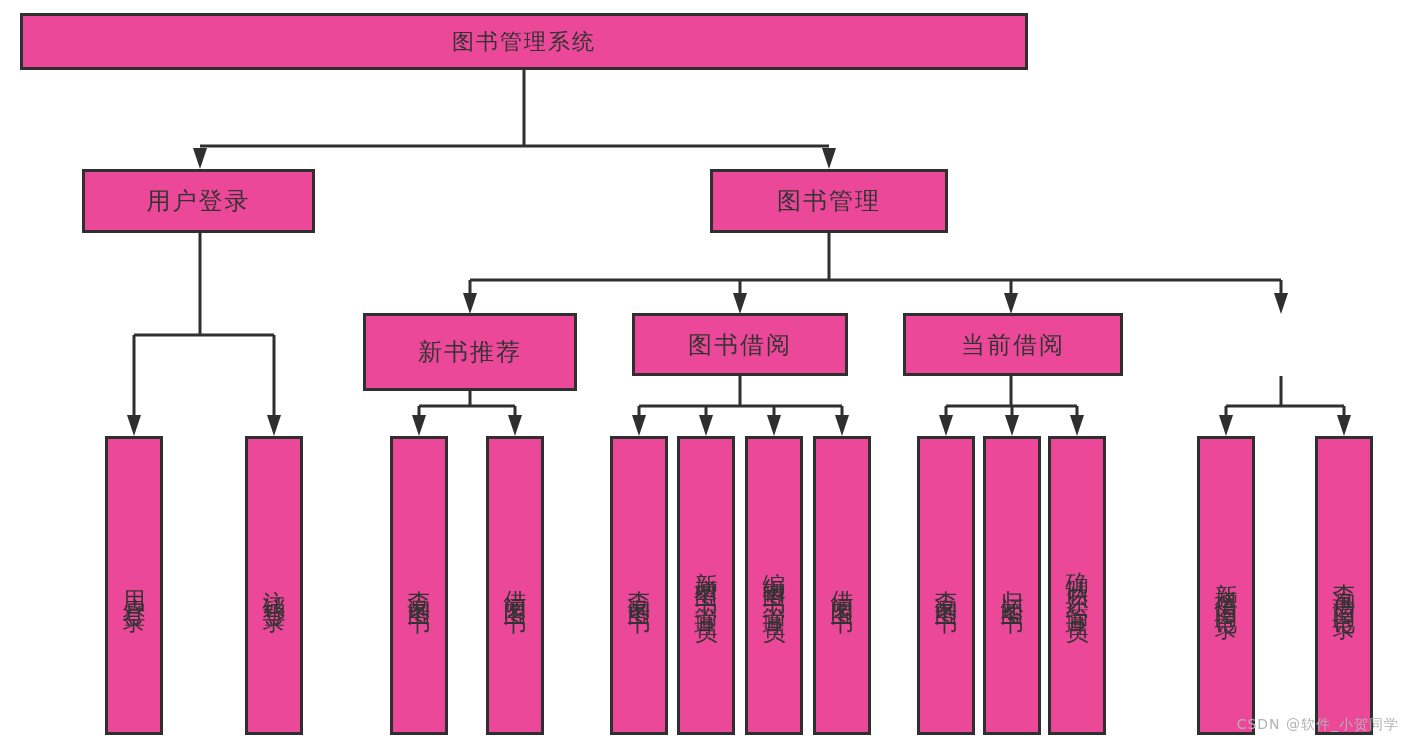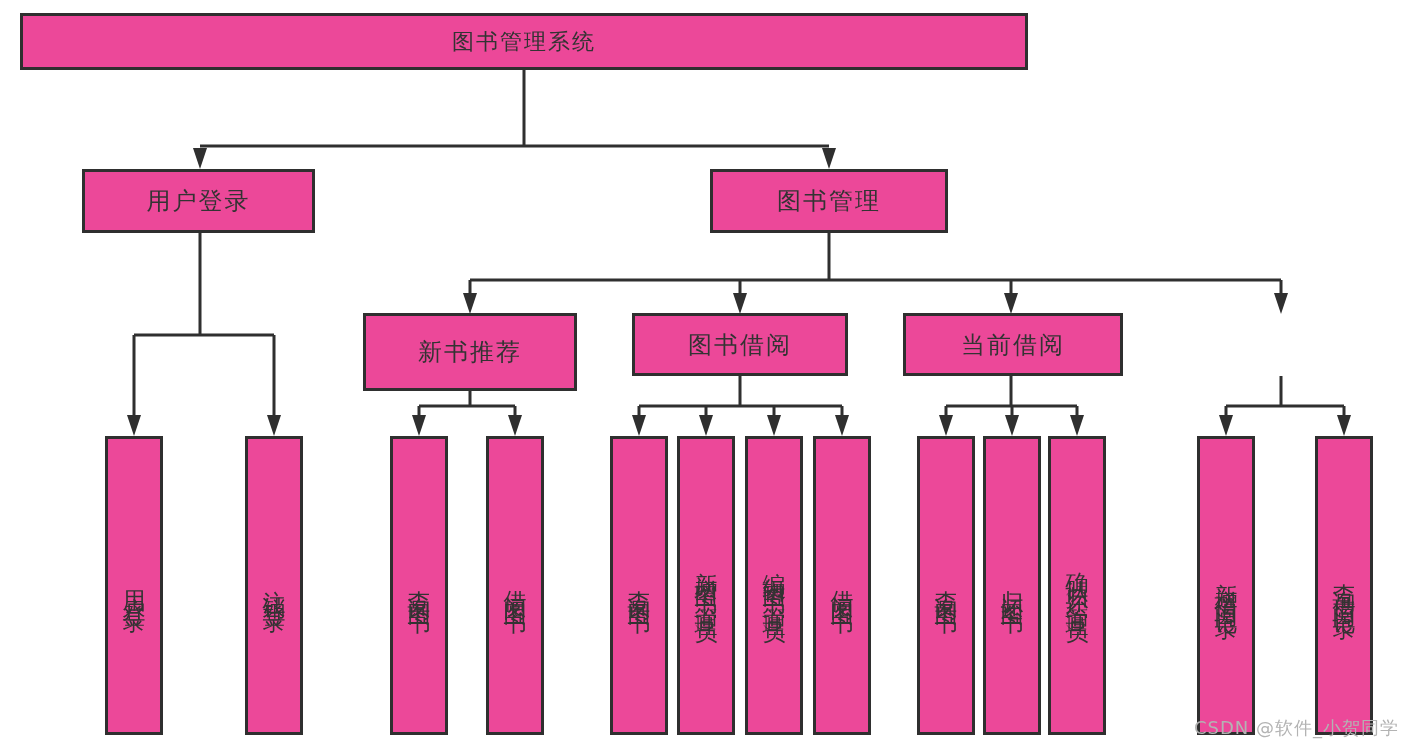--- a/index.html
+++ b/index.html
@@ -25,21 +25,21 @@
   .node-v{
     writing-mode:vertical-rl;
     text-orientation:mixed;
     font-size:23px;
     letter-spacing:7px;
     line-height:1;
   }
   .watermark{
     position:absolute;
     top:716px;right:6px;
-    font-size:18px;
+    font-size:14px;
     letter-spacing:1px;
     color:#b3b3b3;
     z-index:5;
     white-space:nowrap;
   }
   .wire{stroke:#2f2f2f;stroke-width:3;fill:none;}
   .head{fill:#2f2f2f;stroke:none;}
 </style>
 </head>
 <body>

